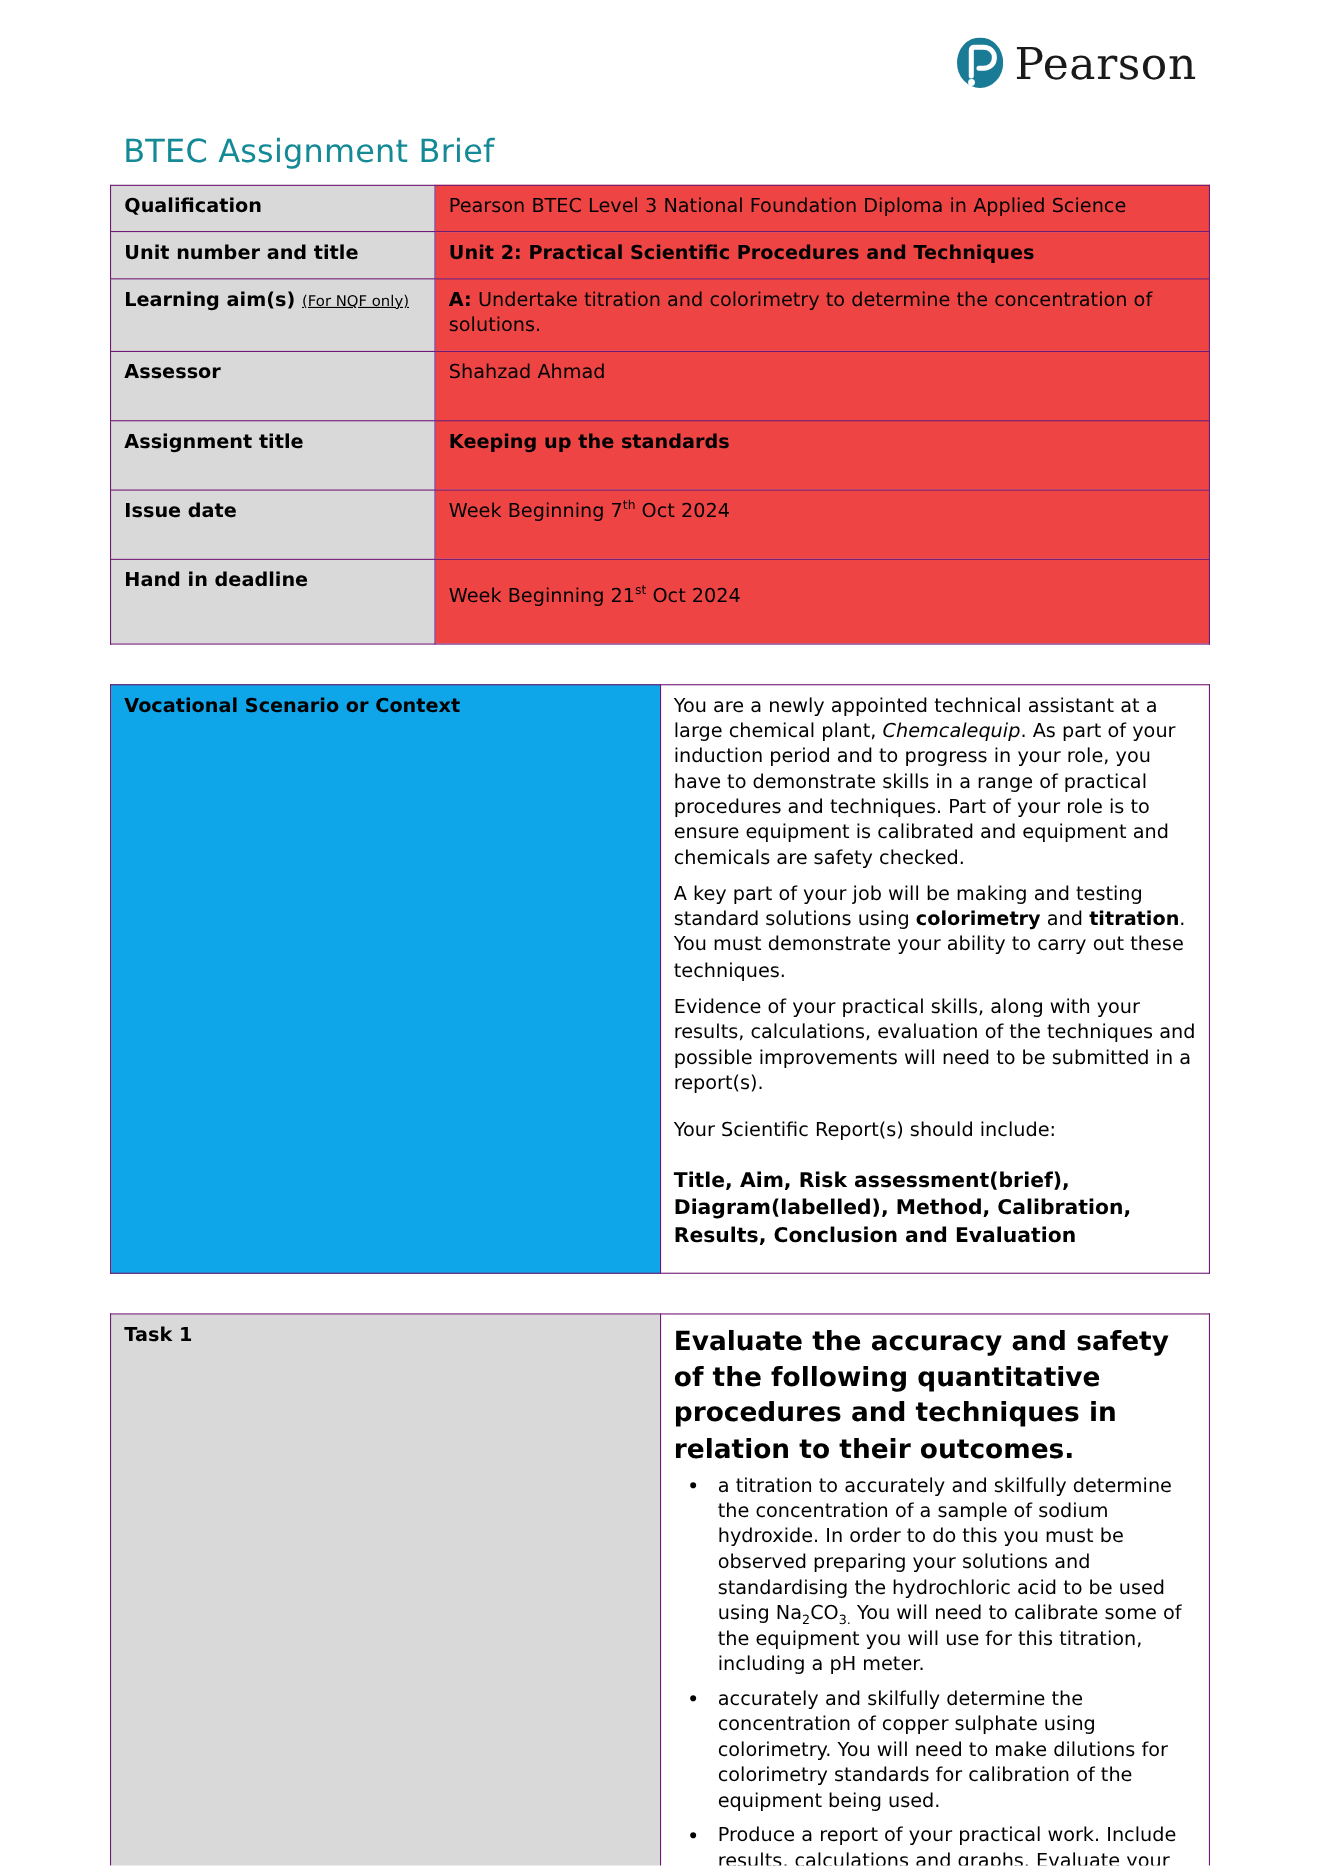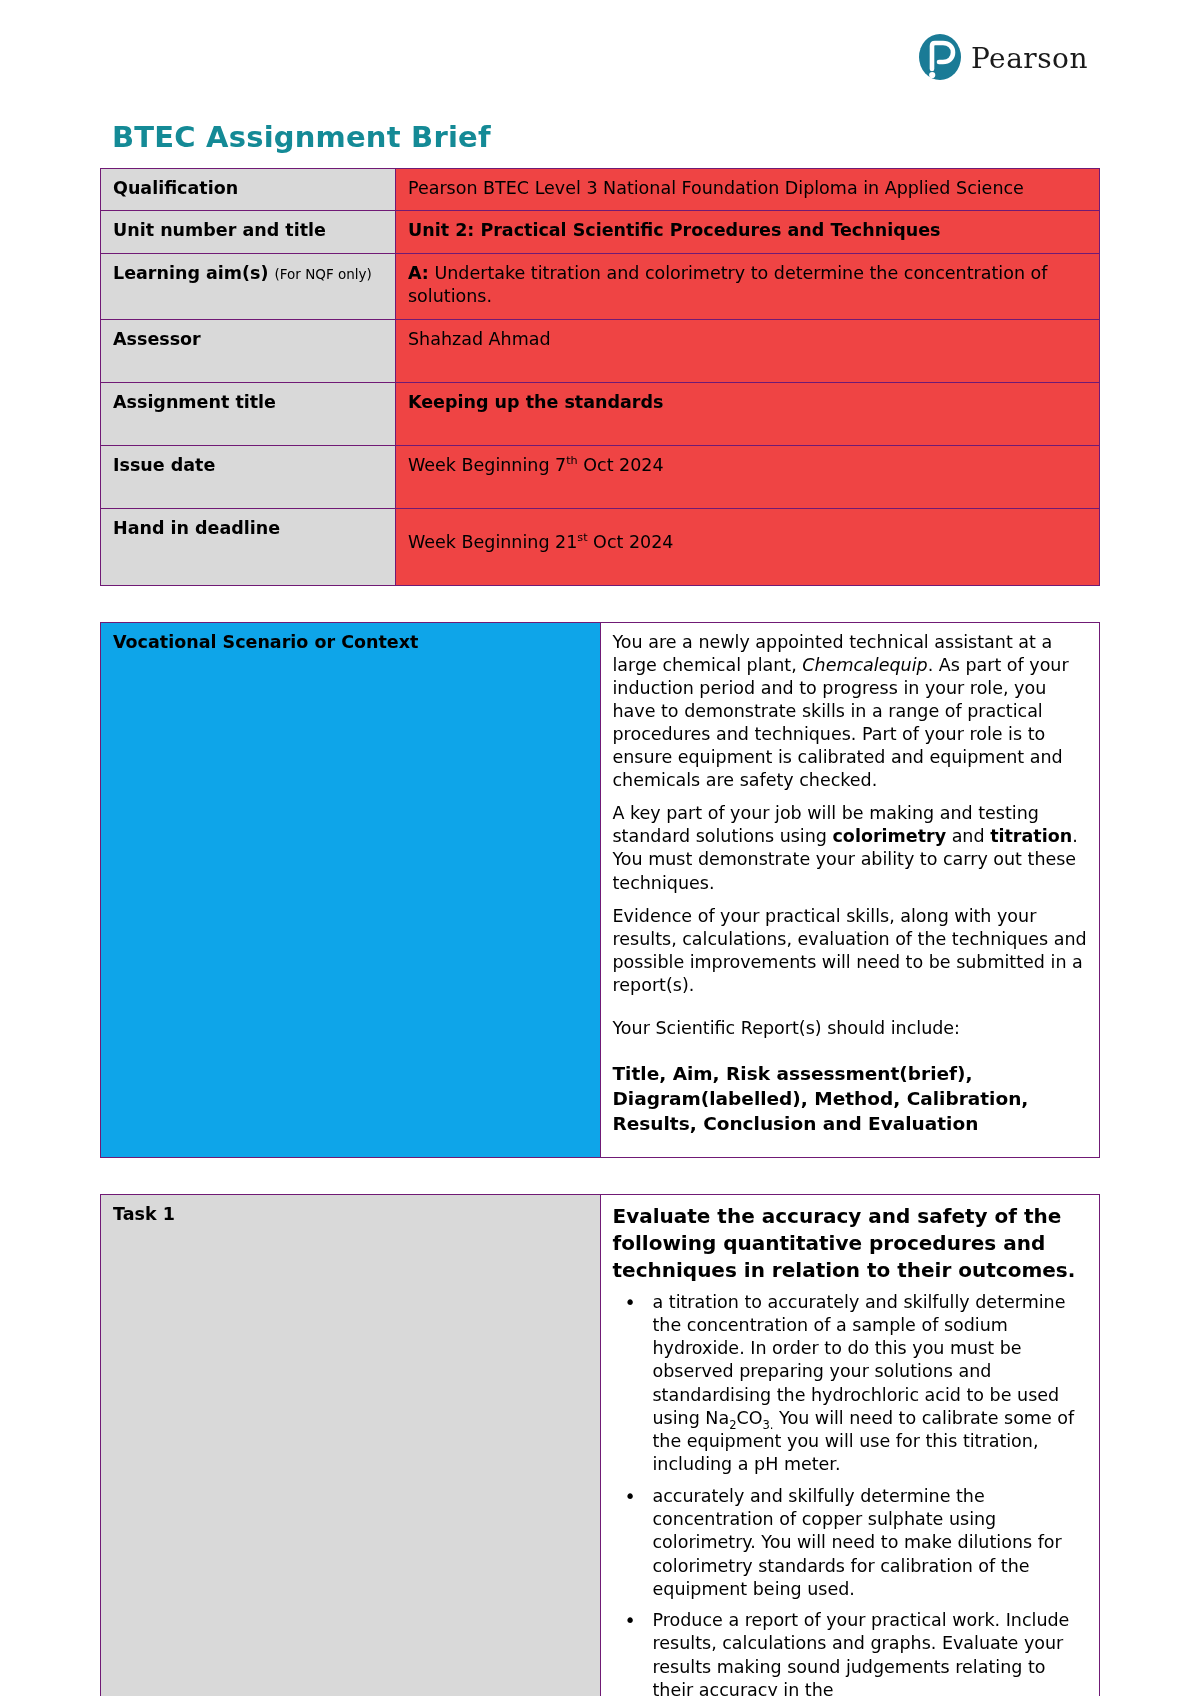--- a/index.html
+++ b/index.html
@@ -31,31 +31,31 @@
     padding-right: 12px;
   }
   .logo {
     display: flex;
     align-items: center;
     gap: 10px;
   }
   .logo-mark { display: block; }
   .logo-word {
     font-family: "DejaVu Serif", "Liberation Serif", serif;
-    font-size: 28px;
+    font-size: 40px;
     letter-spacing: 0.5px;
     color: #1a1a1a;
     line-height: 1;
   }
 
   
   .doc-title {
     color: #148a96;
     font-size: 29px;
-    font-weight: bold;
+    font-weight: normal;
     letter-spacing: 0.2px;
     margin: 4px 0 14px 12px;
     line-height: 1.1;
   }
 
   
   table.brief {
     width: 100%;
     border-collapse: collapse;
     table-layout: fixed;
@@ -71,20 +71,21 @@
   td.label {
     width: 272px;
     background: #d9d9d9;
     font-weight: bold;
     font-size: 18px;
     vertical-align: middle;
   }
   td.label .sub {
     font-weight: normal;
     font-size: 13.5px;
+    text-decoration: underline;
   }
   td.value { background: #ef4444; }
   td.value.bold { font-weight: bold; }
   td.value.pad-top { padding-top: 22px; }
 
   .row-tall td { height: 44px; }
 
   
   td.scenario-label {
     background: #0ea5e9;
@@ -114,21 +115,21 @@
     font-weight: bold;
     font-size: 18px;
     vertical-align: top;
     padding-top: 12px;
     padding-left: 12px;
   }
   td.task-body { padding: 12px 14px 10px 12px; }
   td.task-body p.task-head {
     margin: 0 0 6px 0;
     font-weight: bold;
-    font-size: 20px;
+    font-size: 24px;
     line-height: 1.36;
   }
   ul.bullets {
     margin: 4px 0 0 0;
     padding-left: 38px;
     list-style: none;
   }
   ul.bullets li {
     position: relative;
     font-size: 17.5px;

